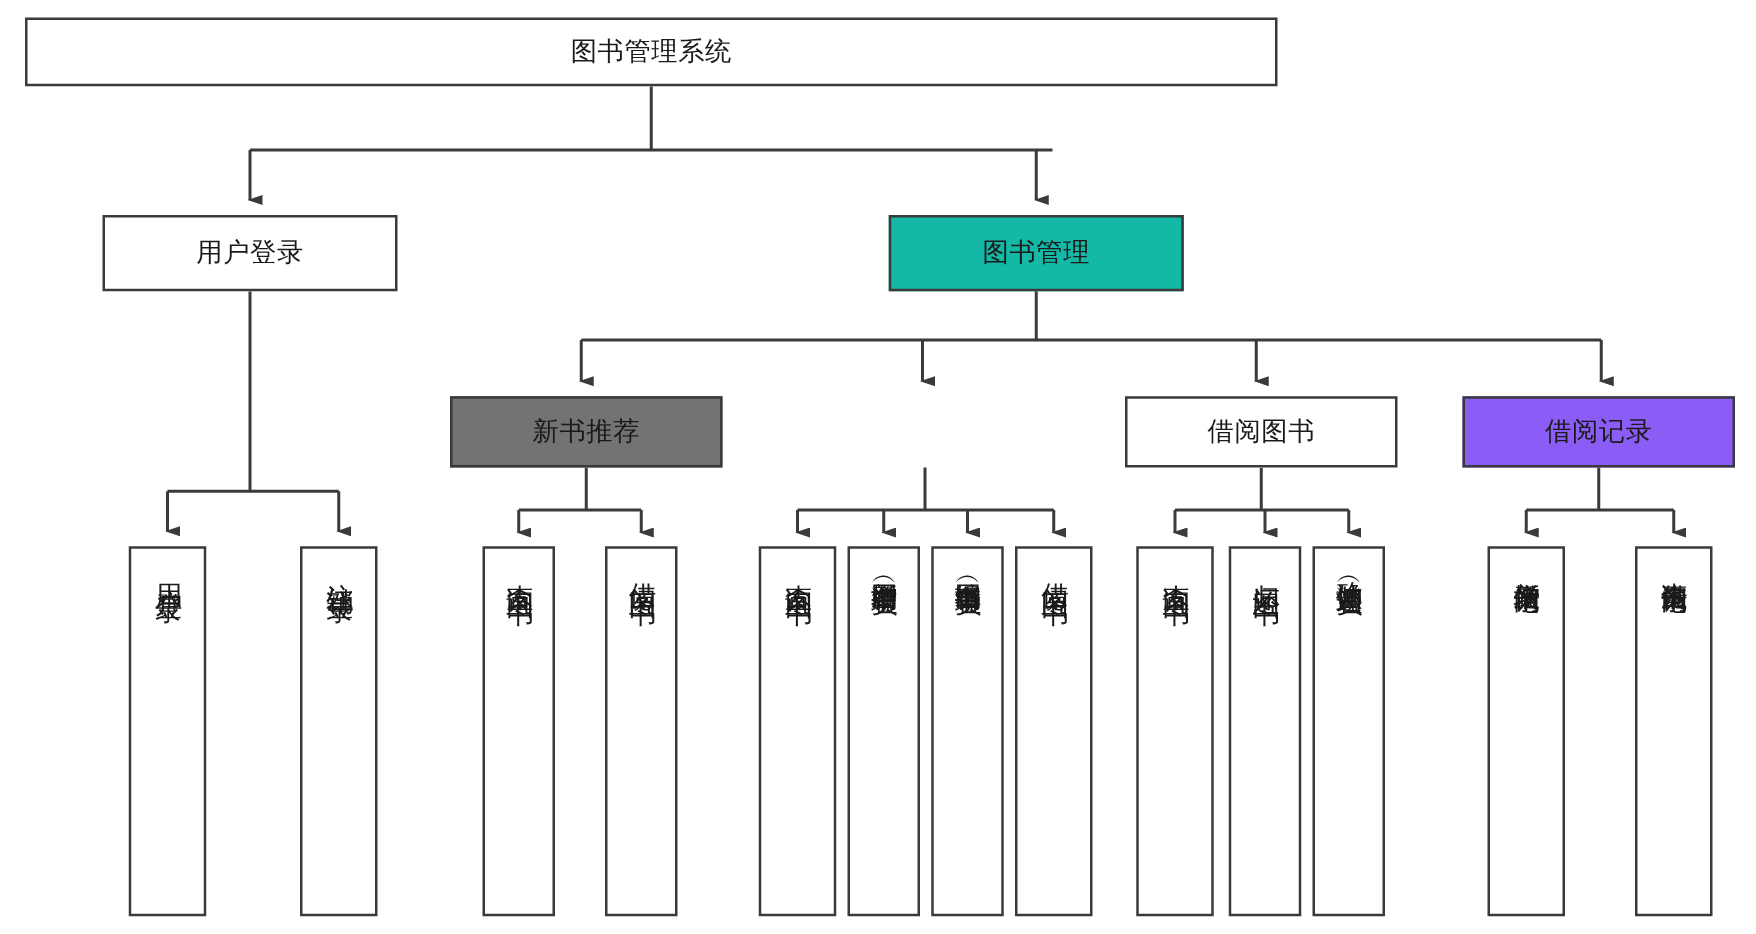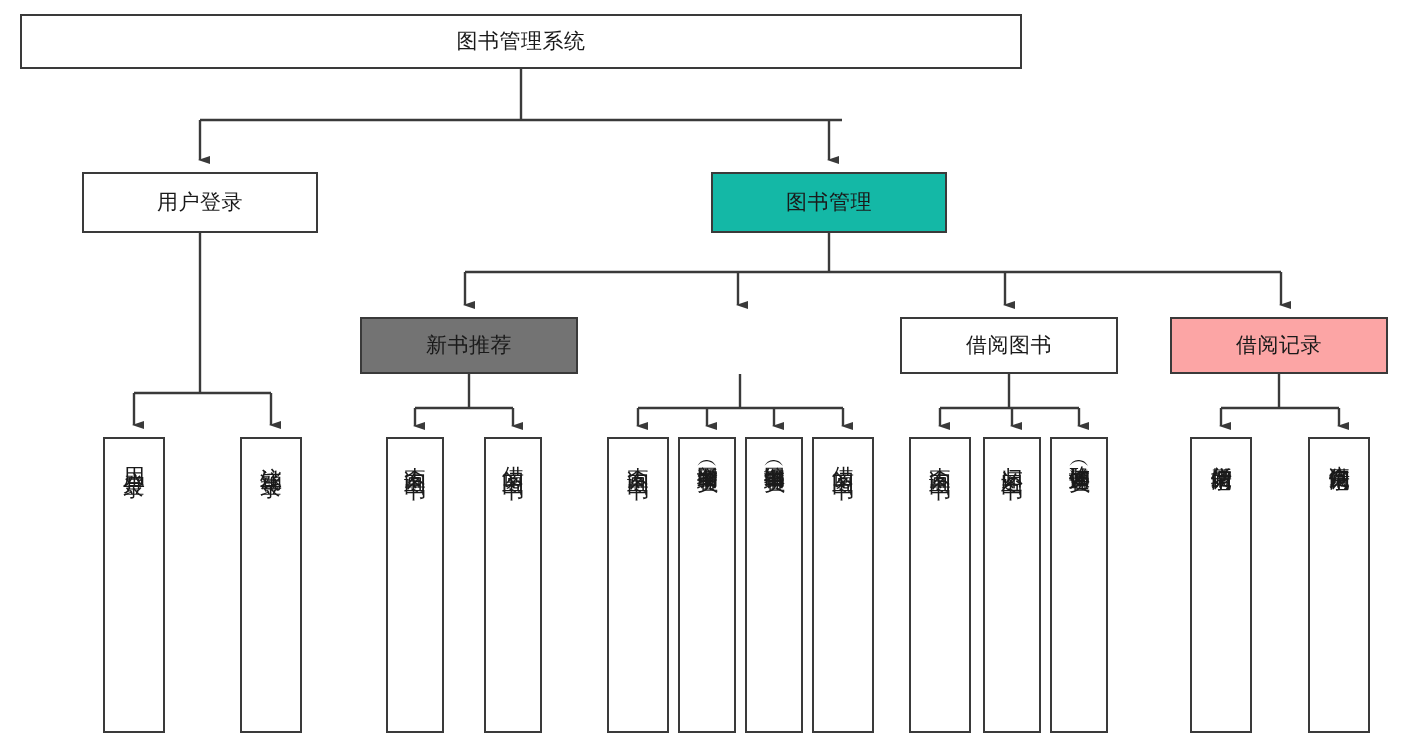--- a/index.html
+++ b/index.html
@@ -136,21 +136,21 @@
   <div class="node" id="node-l2-1" style="left: 711px; top: 172px; width: 236px; height: 61px; border-color: rgb(58, 58, 58); background: #14b8a6;">
     <span class="node-label">图书管理</span>
   </div>
 
   <div class="node" id="node-l3-0" style="left: 360px; top: 317px; width: 218px; height: 57px; border-color: rgb(58, 58, 58); background: #737373;">
     <span class="node-label">新书推荐</span>
   </div>
   <div class="node" id="node-l3-2" style="left: 900px; top: 317px; width: 218px; height: 57px; border-color: rgb(58, 58, 58); background: rgb(255, 255, 255);">
     <span class="node-label">借阅图书</span>
   </div>
-  <div class="node" id="node-l3-3" style="left: 1170px; top: 317px; width: 218px; height: 57px; border-color: rgb(58, 58, 58); background: #fca5a5;">
+  <div class="node" id="node-l3-3" style="left: 1170px; top: 317px; width: 218px; height: 57px; border-color: rgb(58, 58, 58); background: #8b5cf6;">
     <span class="node-label">借阅记录</span>
   </div>
 
   <div class="node leaf" id="node-leaf-0" style="left: 103px; top: 437px; width: 62px; height: 296px; border-color: rgb(58, 58, 58); background: rgb(255, 255, 255);">
     <span class="node-label">用户登录</span>
   </div>
   <div class="node leaf" id="node-leaf-1" style="left: 240px; top: 437px; width: 62px; height: 296px; border-color: rgb(58, 58, 58); background: rgb(255, 255, 255);">
     <span class="node-label">注销登录</span>
   </div>
   <div class="node leaf" id="node-leaf-2" style="left: 386px; top: 437px; width: 58px; height: 296px; border-color: rgb(58, 58, 58); background: rgb(255, 255, 255);">

